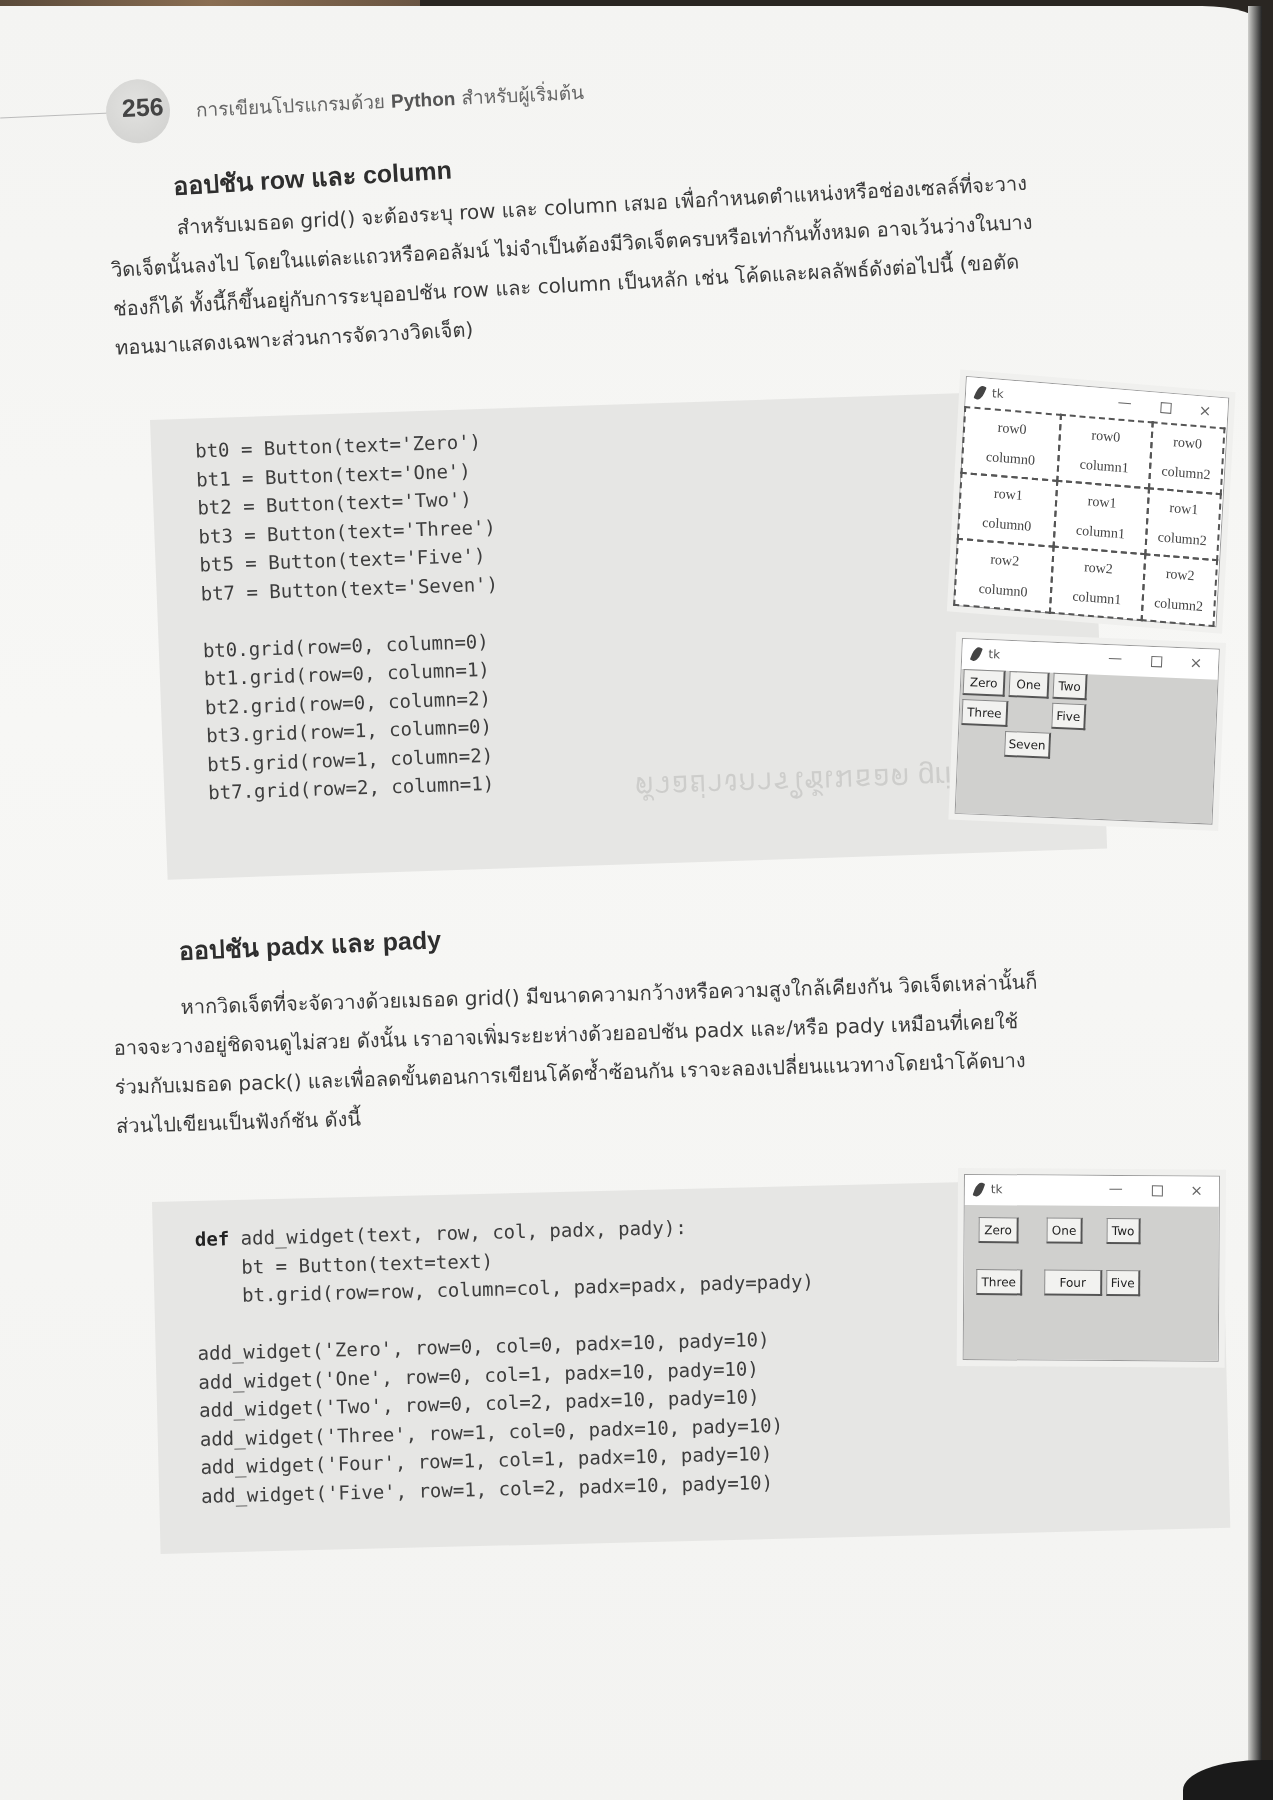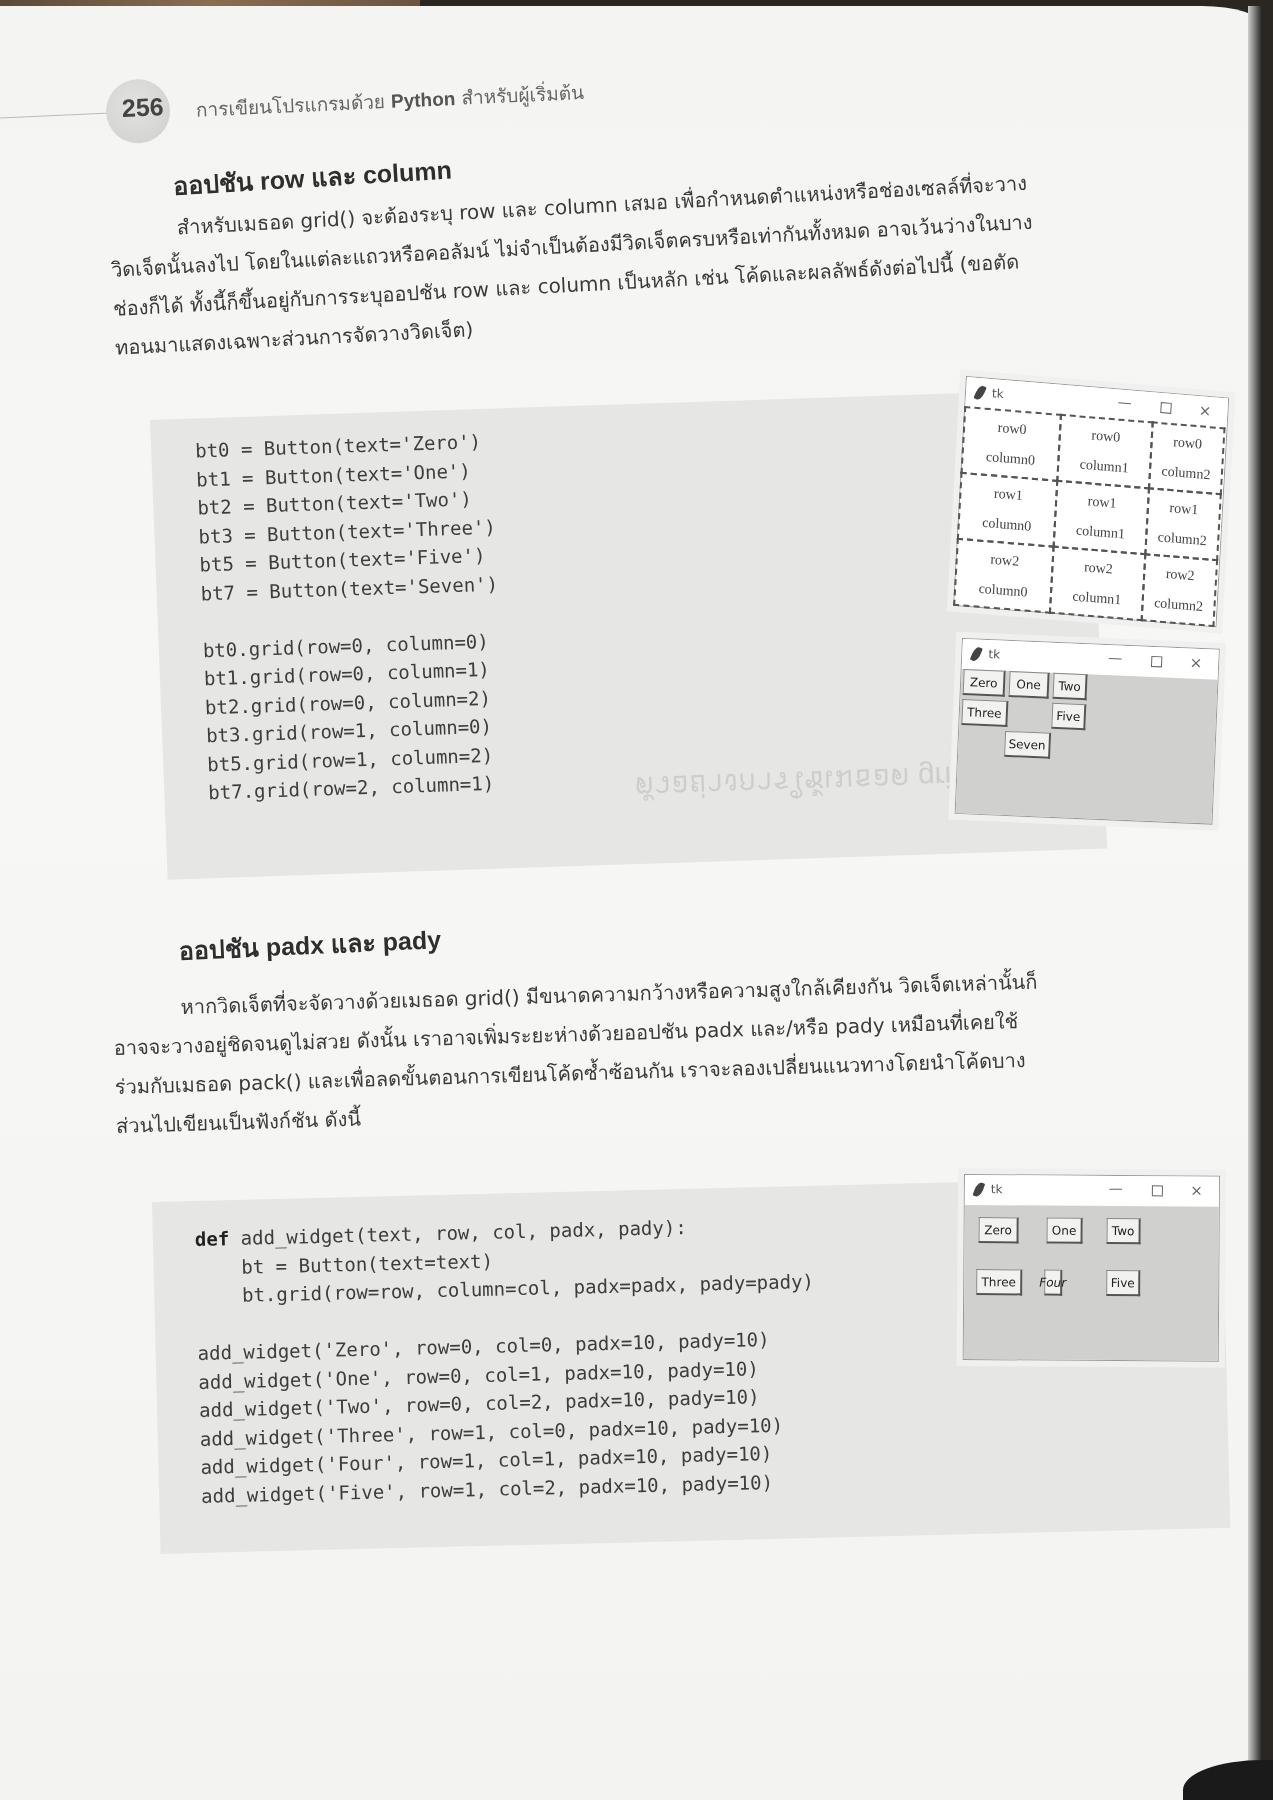--- a/index.html
+++ b/index.html
@@ -246,20 +246,20 @@
       <span class="tk-title">tk</span>
       <span class="tk-min">—</span>
       <span class="tk-max"></span>
       <span class="tk-close">×</span>
     </div>
     <div class="tk-body" style="height:154px;">
       <div class="tk-btn" style="left:14px; top:12px; width:40px;">Zero</div>
       <div class="tk-btn" style="left:82px; top:12px; width:36px;">One</div>
       <div class="tk-btn" style="left:142px; top:12px; width:34px;">Two</div>
       <div class="tk-btn" style="left:12px; top:64px; width:46px;">Three</div>
-      <div class="tk-btn" style="left:80px; top:64px; width:18px;font-style:italic;">Four</div>
+      <div class="tk-btn" style="left:80px; top:64px; width:58px;">Four</div>
       <div class="tk-btn" style="left:142px; top:64px; width:34px;">Five</div>
     </div>
   </div>
 
   <div class="page-edge-right"></div>
 </div>
 <div class="page-corner-br"></div>
 
 </body></html>

